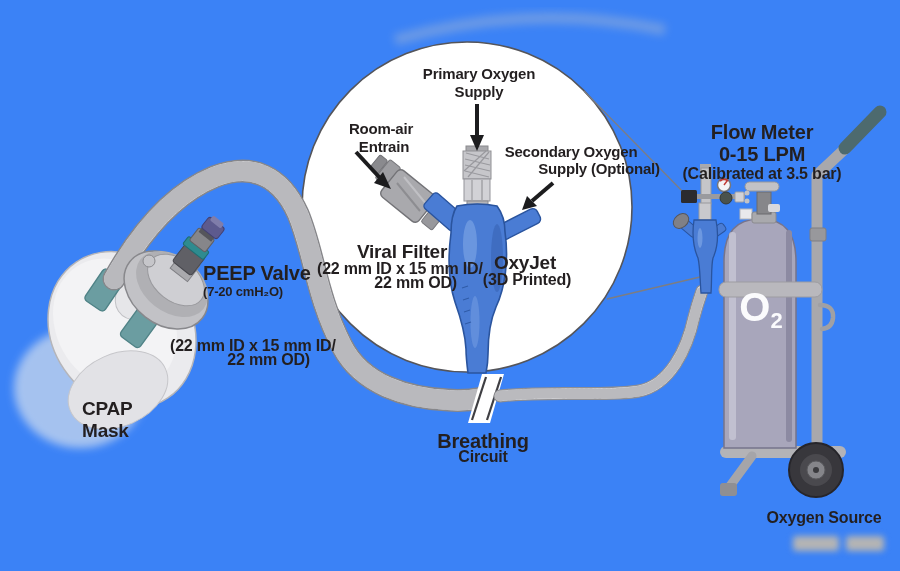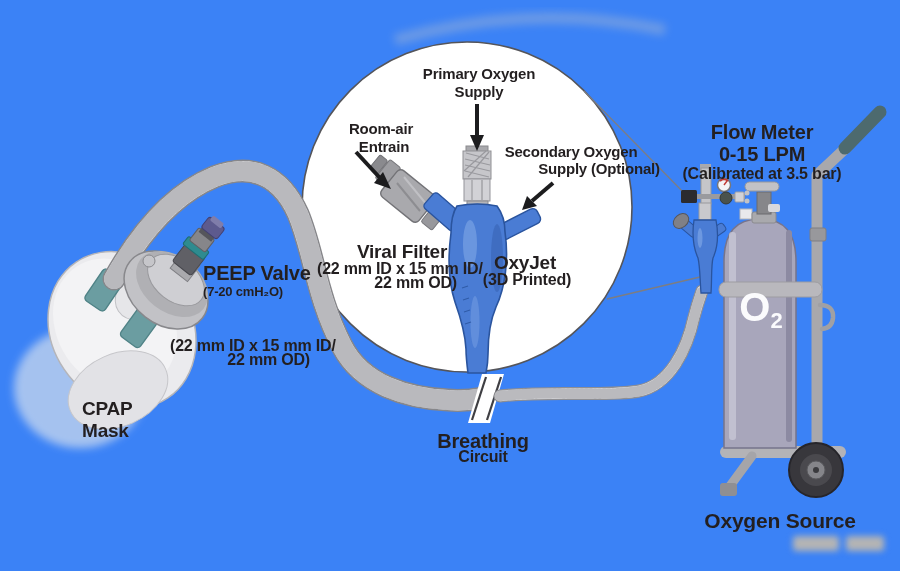--- a/index.html
+++ b/index.html
@@ -228,21 +228,21 @@
 <div class="lbl big" style="left:82px;top:399px">CPAP</div>
 <div class="lbl big" style="left:82px;top:421px">Mask</div>
 
 <div class="lbl ctr" style="left:762px;top:122px;font-size:20px">Flow Meter</div>
 <div class="lbl ctr" style="left:762px;top:144px;font-size:20px">0-15 LPM</div>
 <div class="lbl sml ctr" style="left:762px;top:166px">(Calibrated at 3.5 bar)</div>
 
 <div class="lbl ctr" style="left:483px;top:431px;font-size:20px">Breathing</div>
 <div class="lbl ctr" style="left:483px;top:449px;font-size:16px">Circuit</div>
 
-<div class="lbl ctr" style="left:780px;top:510px;font-size:21px">Oxygen Source</div>
+<div class="lbl ctr" style="left:824px;top:510px;font-size:16px">Oxygen Source</div>
 
 <div id="o2lbl"><span>O</span><span class="sub">2</span></div>
 
 <div id="watermark">
       <div class="w1"></div>
       <div class="w2"></div>
     </div>
 
 </div>
 

